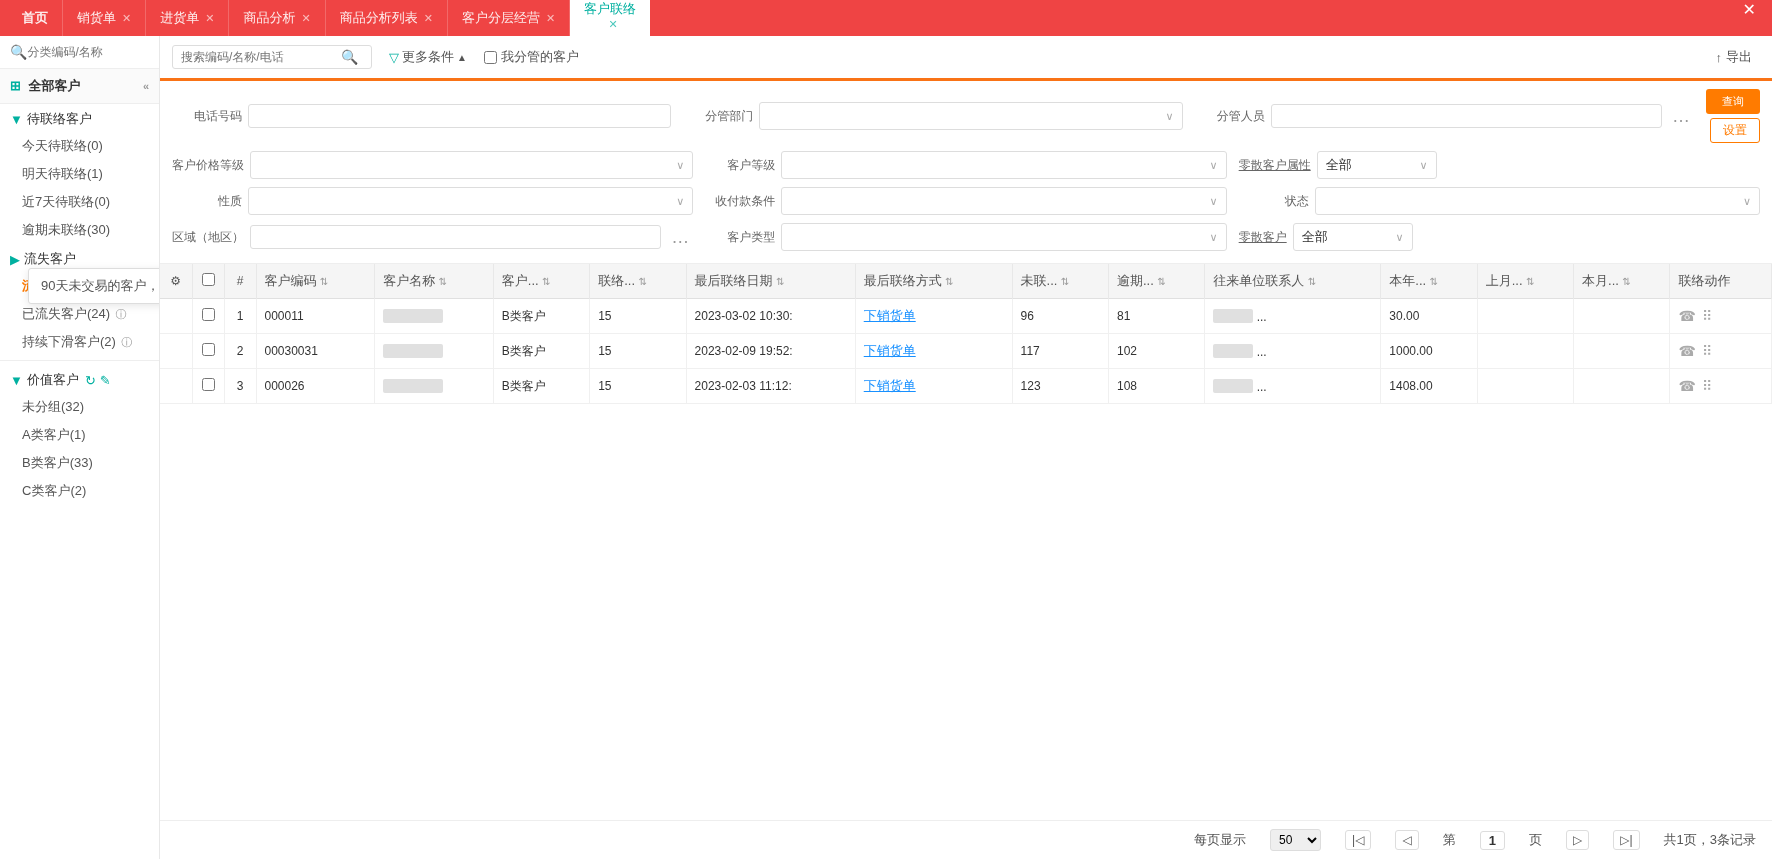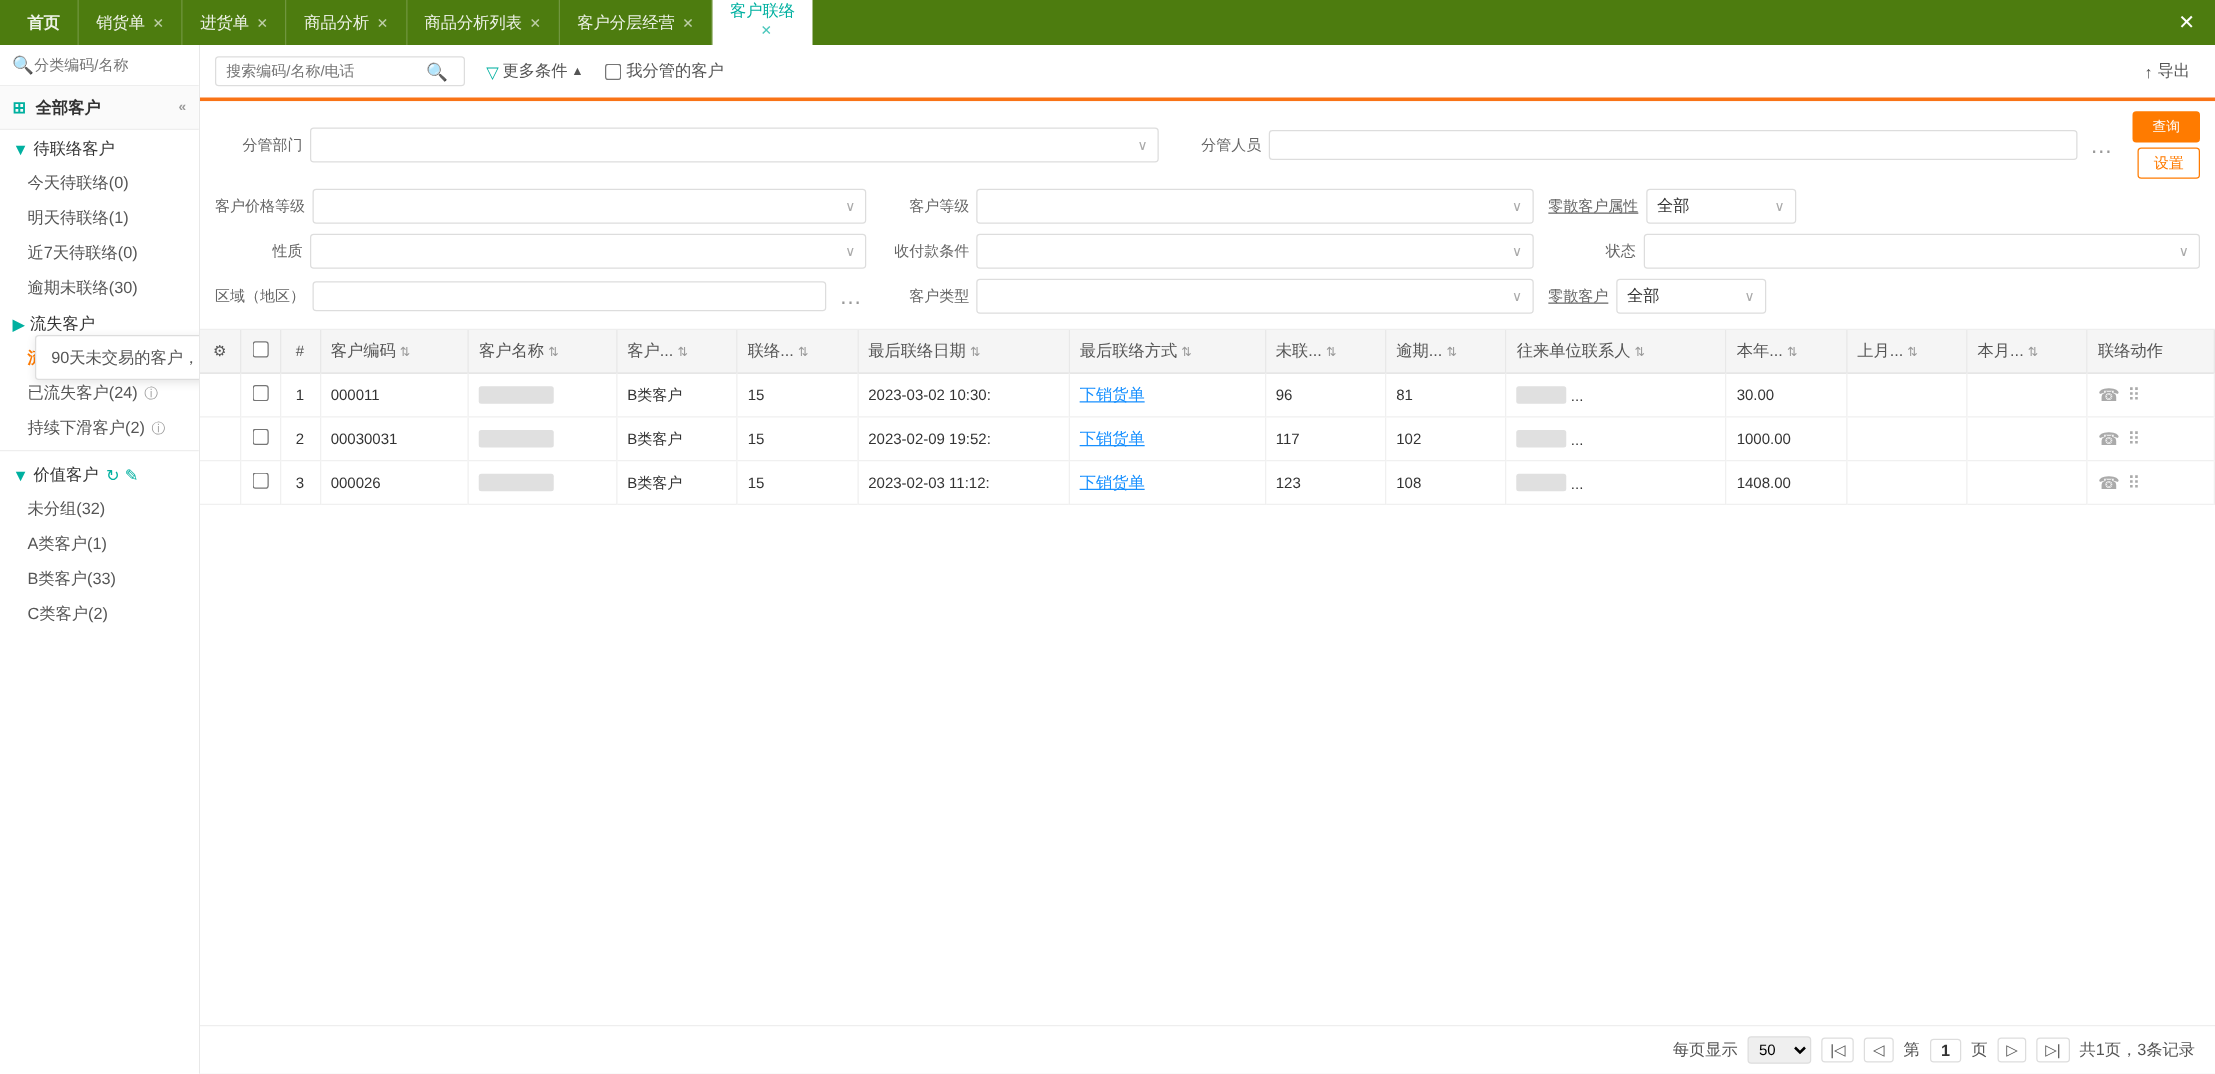--- a/index.html
+++ b/index.html
@@ -1,22 +1,21 @@
 <!DOCTYPE html>
 <html><head>
   <meta charset="utf-8">
   <style>
     * { box-sizing: border-box; margin: 0; padding: 0; font-family: 'Microsoft YaHei', Arial, sans-serif; font-size: 13px; }
     body { background: #f5f5f5; overflow: hidden; }
 
     
     .top-tabbar {
       display: flex;
-      align-items: center;
-      background: #4d7c0f;
+      background: #ef4444;
       height: 36px;
       padding: 0 8px;
       color: #fff;
     }
     .top-tabbar .tab-item {
       display: flex;
       align-items: center;
       padding: 0 14px;
       height: 36px;
       cursor: pointer;
@@ -336,21 +335,21 @@
     .num-col { width: 32px; text-align: center; }
 
     
     .pagination-bar {
       display: flex;
       align-items: center;
       justify-content: flex-end;
       padding: 8px 16px;
       background: #fff;
       border-top: 1px solid #eee;
-      gap: 8px;
+      gap: 24px;
       font-size: 12px;
       color: #555;
     }
     .pagination-bar select {
       border: 1px solid #ddd;
       border-radius: 3px;
       padding: 2px 4px;
       font-size: 12px;
     }
     .pagination-bar .page-btn {
@@ -524,20 +523,24 @@
       <div class="spacer"></div>
       <div class="export-btn">
         <span style="font-size:13px;">↑</span>
         <span>导出</span>
       </div>
     </div>
 
     <div class="adv-filter">
 
       <div class="adv-filter-row">
+        <div class="filter-group">
+          <span class="filter-label">电话号码</span>
+          <input class="filter-input" type="text" value="" style="">
+        </div>
         <div class="filter-group">
           <span class="filter-label">分管部门</span>
           <div class="filter-select">
             <span></span>
             <span class="chevron">∨</span>
           </div>
         </div>
         <div class="filter-group">
           <span class="filter-label">分管人员</span>
           <input class="filter-input" type="text" value="" style="">

